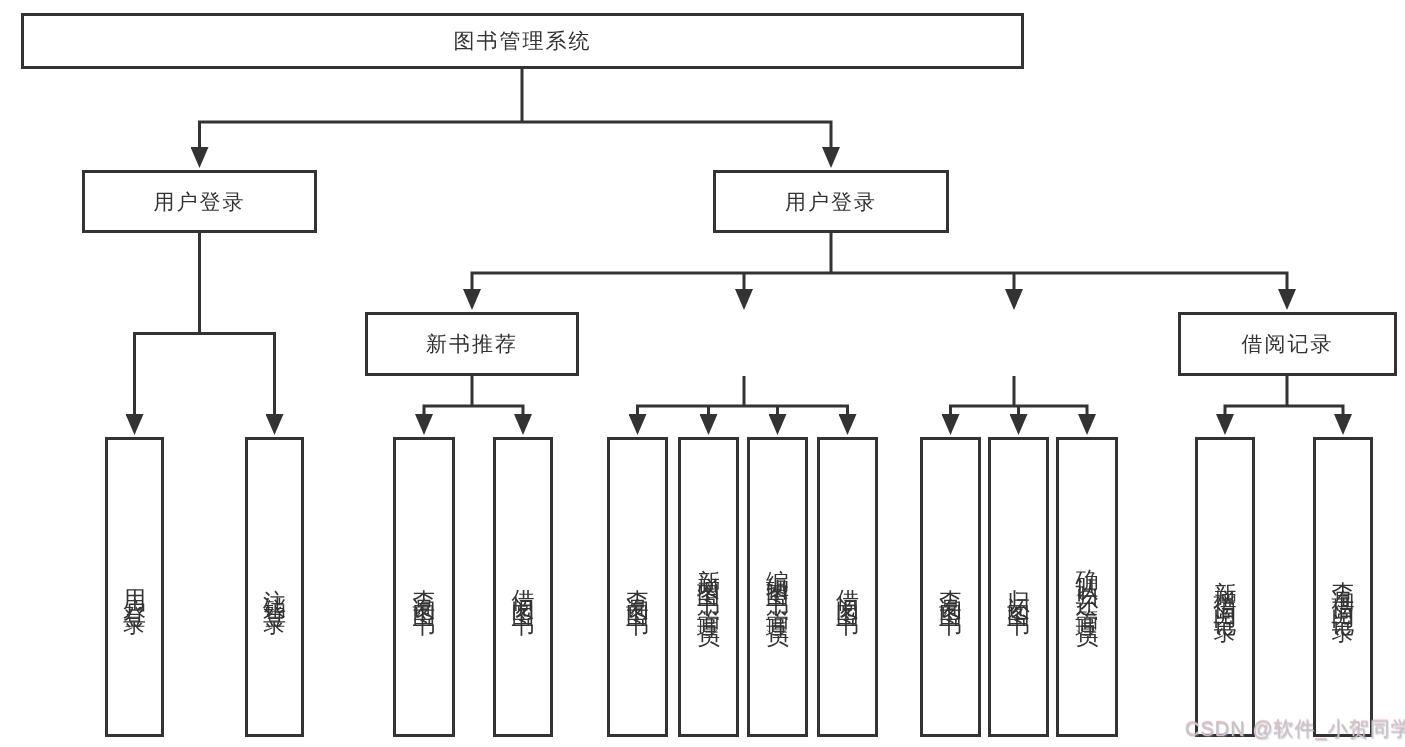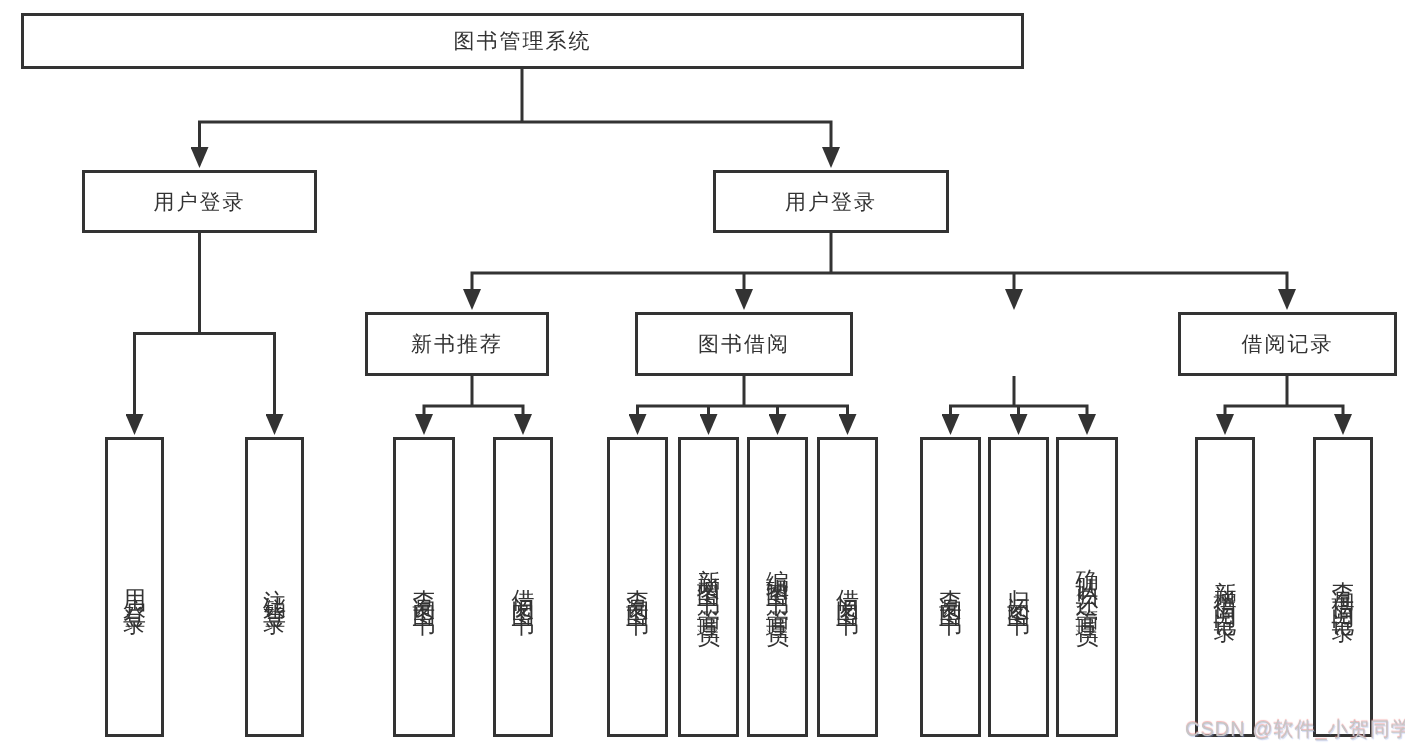--- a/index.html
+++ b/index.html
@@ -29,21 +29,21 @@
     writing-mode:vertical-rl;
     text-orientation:mixed;
     letter-spacing:8px;
     font-size:23px;
     white-space:normal;
     line-height:1;
   }
   #b-root {left:21px;  top:13px;  width:1003px;height:56px;}
   #b-l1-0 {left:82px;  top:170px; width:235px; height:63px;}
   #b-l1-1 {left:713px; top:170px; width:236px; height:63px;}
-  #b-l2-0 {left:365px; top:312px; width:184px; height:64px;}
+  #b-l2-0 {left:365px; top:312px; width:214px; height:64px;}
   #b-l2-1 {left:635px; top:312px; width:218px; height:64px;}
   #b-l2-2 {left:905px; top:312px; width:218px; height:64px;}
   #b-l2-3 {left:1178px;top:312px; width:219px; height:64px;}
   #b-user-0{left:105px; width:59px;}
   #b-user-1{left:245px; width:59px;}
   #b-rec-0 {left:393px; width:62px;}
   #b-rec-1 {left:493px; width:60px;}
   #b-bor-0 {left:607px; width:61px;}
   #b-bor-1 {left:678px; width:61px;}
   #b-bor-2 {left:747px; width:61px;}
@@ -103,21 +103,20 @@
       <path d="M1225 414 V406 H1343 V414" marker-start="url(#arr)" marker-end="url(#arr)"></path>
     </g>
   </svg>
 
   <div class="box" id="b-root">图书管理系统</div>
 
   <div class="box" id="b-l1-0">用户登录</div>
   <div class="box" id="b-l1-1">用户登录</div>
 
   <div class="box" id="b-l2-0">新书推荐</div>
-  <div class="box" id="b-l2-1">图书借阅</div>
   <div class="box" id="b-l2-3">借阅记录</div>
 
   <div class="box leaf" id="b-user-0">用户登录</div>
   <div class="box leaf" id="b-user-1">注销登录</div>
 
   <div class="box leaf" id="b-rec-0">查询图书</div>
   <div class="box leaf" id="b-rec-1">借阅图书</div>
 
   <div class="box leaf" id="b-bor-0">查询图书</div>
   <div class="box leaf" id="b-bor-1">新增图书（管理员）</div>

